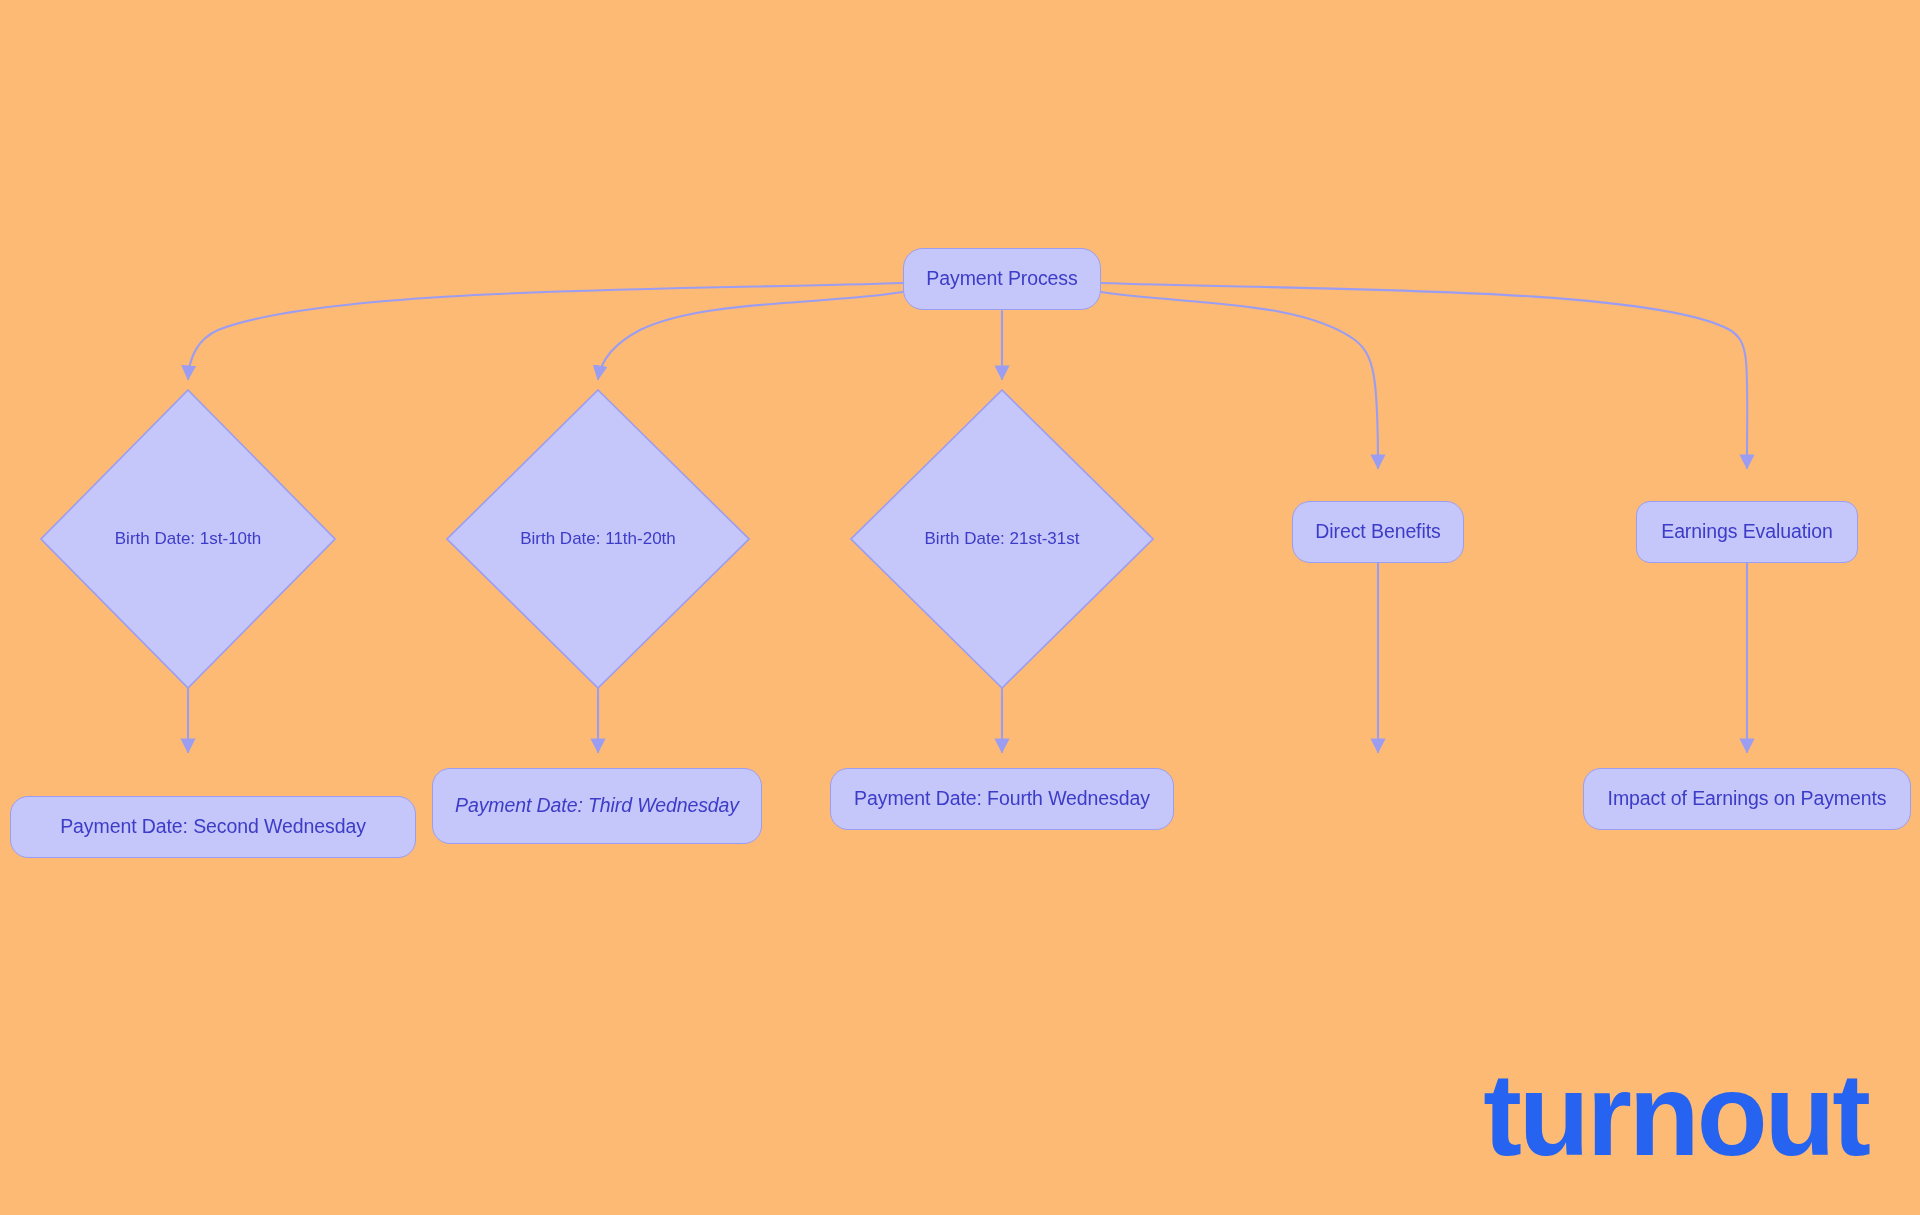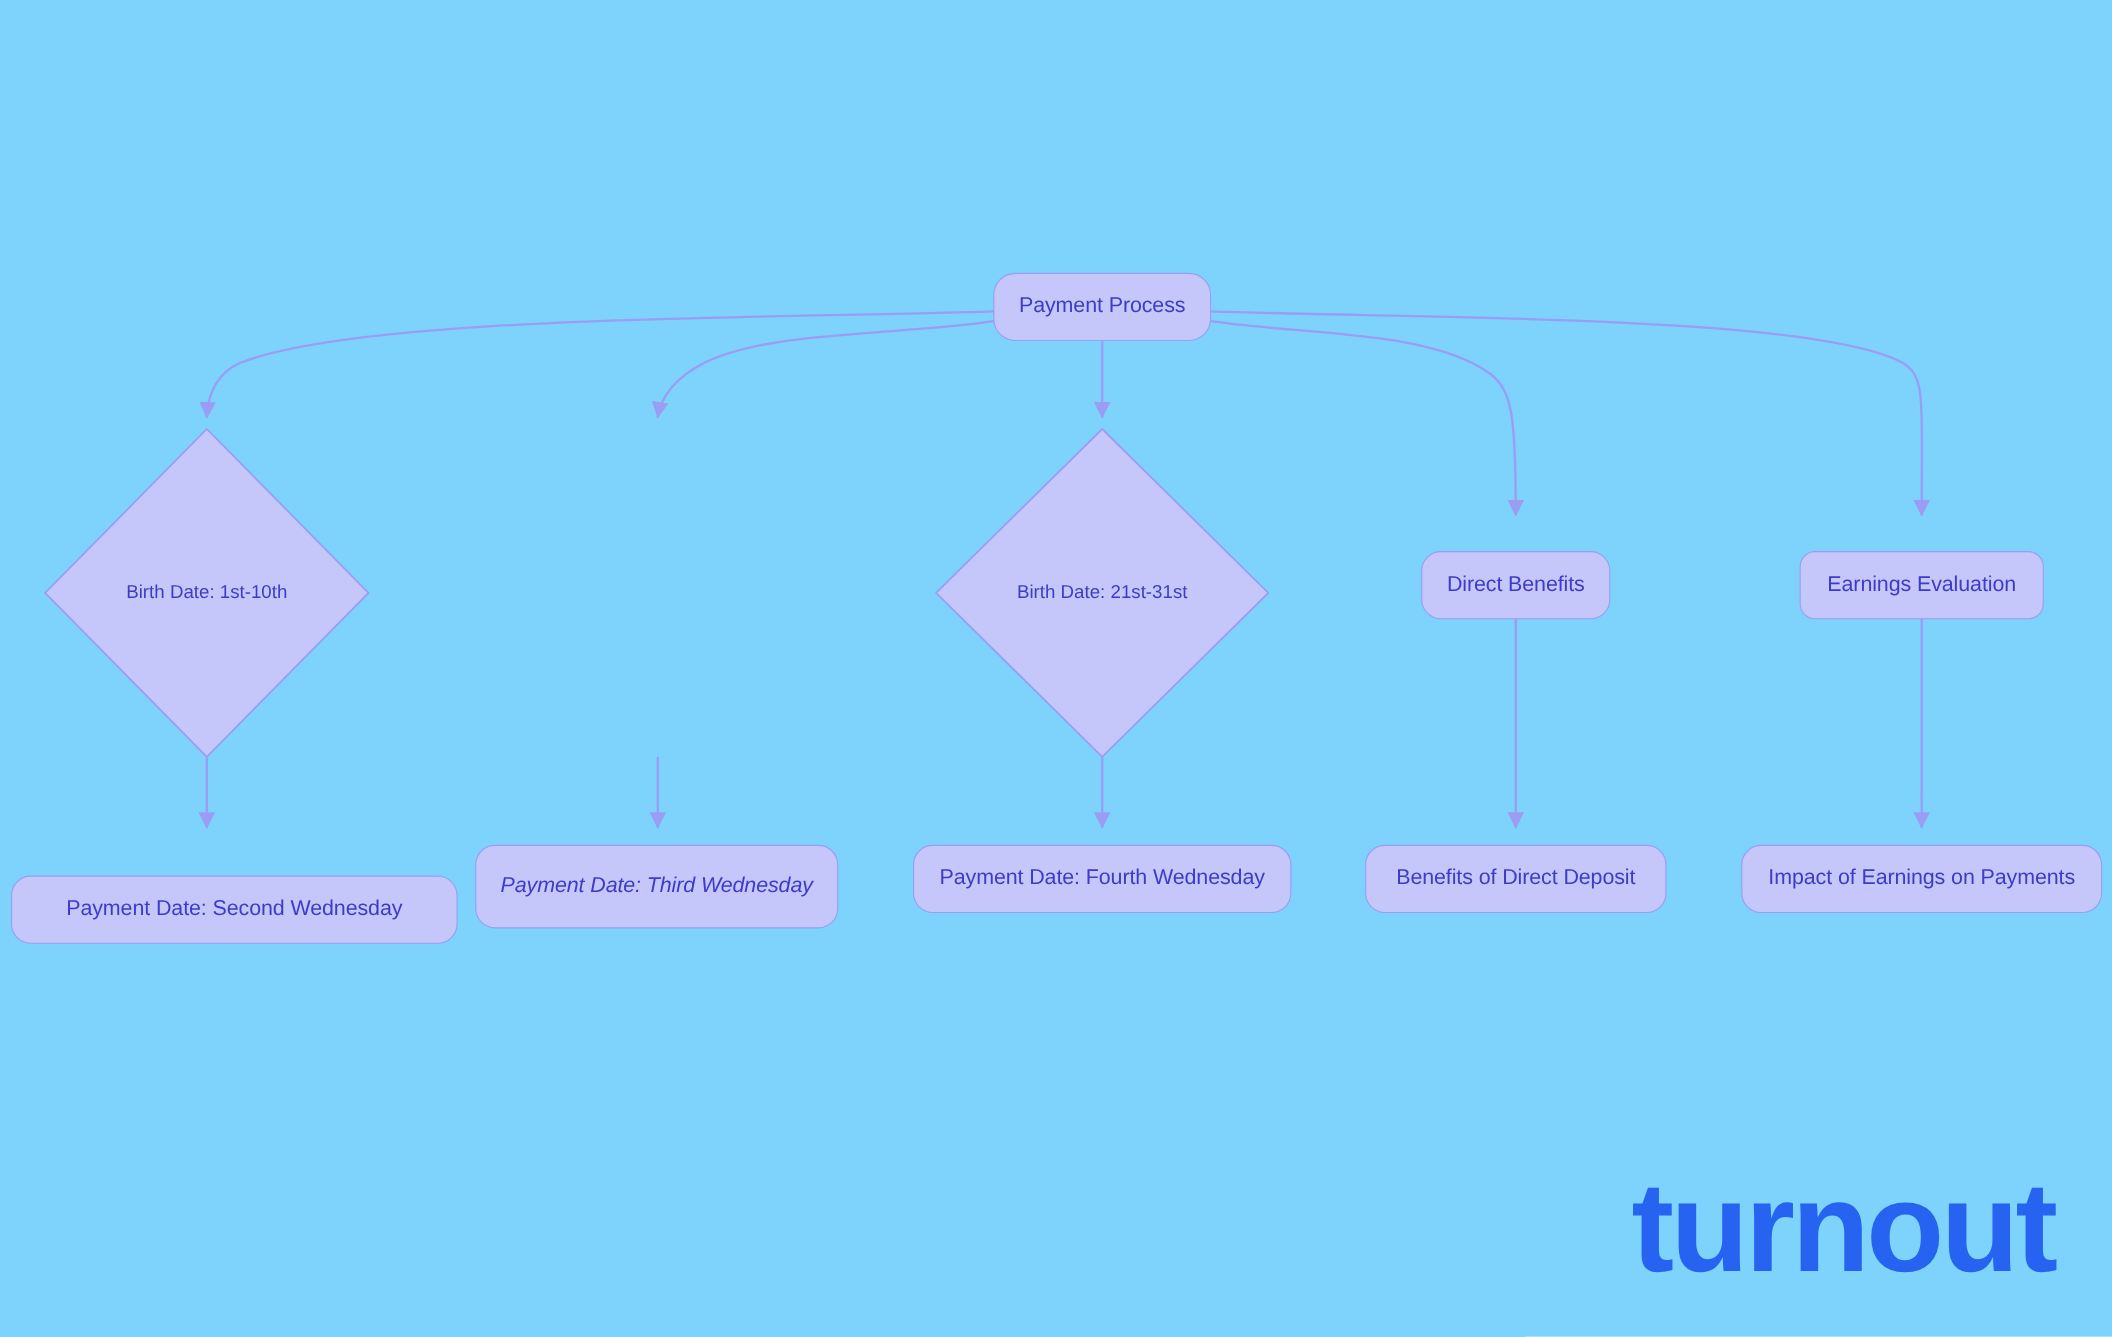--- a/index.html
+++ b/index.html
@@ -10,21 +10,21 @@
   body {
     width: 1920px;
     height: 1215px;
     overflow: hidden;
     font-family: "Liberation Sans", sans-serif;
   }
   #canvas {
     position: relative;
     width: 1920px;
     height: 1215px;
-    background: #7dd3fc;
+    background: #fdba74;
   }
   #edge-layer {
     position: absolute;
     left: 0;
     top: 0;
     width: 1920px;
     height: 1215px;
     pointer-events: none;
   }
   .node {
@@ -129,20 +129,26 @@
     <span class="node-label">Payment Process</span>
   </div>
 
   <div class="diamond-wrap" style="left:40px; top:389px; width:296px; height:300px;">
     <svg class="diamond-shape" width="296" height="300" viewBox="0 0 296 300" xmlns="http://www.w3.org/2000/svg">
       <polygon points="148,1 295,150 148,299 1,150" fill="#C5C6F9" stroke="#9B9DF2" stroke-width="1.6"></polygon>
     </svg>
     <div class="diamond-label">Birth Date: 1st-10th</div>
   </div>
 
+  <div class="diamond-wrap" style="left:446px; top:389px; width:304px; height:300px;">
+    <svg class="diamond-shape" width="304" height="300" viewBox="0 0 304 300" xmlns="http://www.w3.org/2000/svg">
+      <polygon points="152,1 303,150 152,299 1,150" fill="#C5C6F9" stroke="#9B9DF2" stroke-width="1.6"></polygon>
+    </svg>
+    <div class="diamond-label">Birth Date: 11th-20th</div>
+  </div>
 
   <div class="diamond-wrap" style="left:850px; top:389px; width:304px; height:300px;">
     <svg class="diamond-shape" width="304" height="300" viewBox="0 0 304 300" xmlns="http://www.w3.org/2000/svg">
       <polygon points="152,1 303,150 152,299 1,150" fill="#C5C6F9" stroke="#9B9DF2" stroke-width="1.6"></polygon>
     </svg>
     <div class="diamond-label">Birth Date: 21st-31st</div>
   </div>
 
   <div class="node node-pill" style="left:1292px; top:501px; width:172px; height:62px;">
     <span class="node-label">Direct Benefits</span>
@@ -157,23 +163,20 @@
   </div>
 
   <div class="node node-pill" style="left:432px; top:768px; width:330px; height:76px;font-style:italic;">
     <span class="node-label">Payment Date: Third Wednesday</span>
   </div>
 
   <div class="node node-pill" style="left:830px; top:768px; width:344px; height:62px;">
     <span class="node-label">Payment Date: Fourth Wednesday</span>
   </div>
 
-  <div class="node node-pill" style="left:1241px; top:768px; width:274px; height:62px;">
-    <span class="node-label">Benefits of Direct Deposit</span>
-  </div>
 
   <div class="node node-pill" style="left:1583px; top:768px; width:328px; height:62px;">
     <span class="node-label">Impact of Earnings on Payments</span>
   </div>
 
   <div id="logo">turnout</div>
 
 </div>
 
 </body></html>

